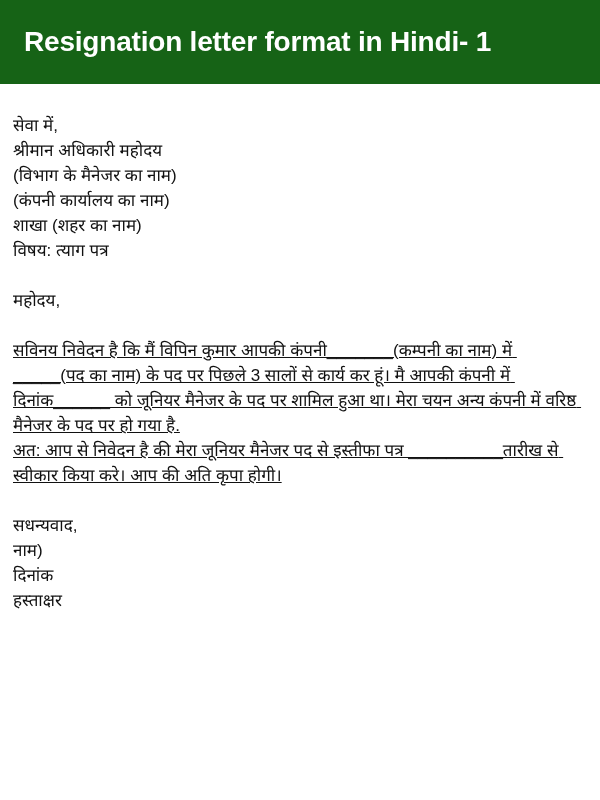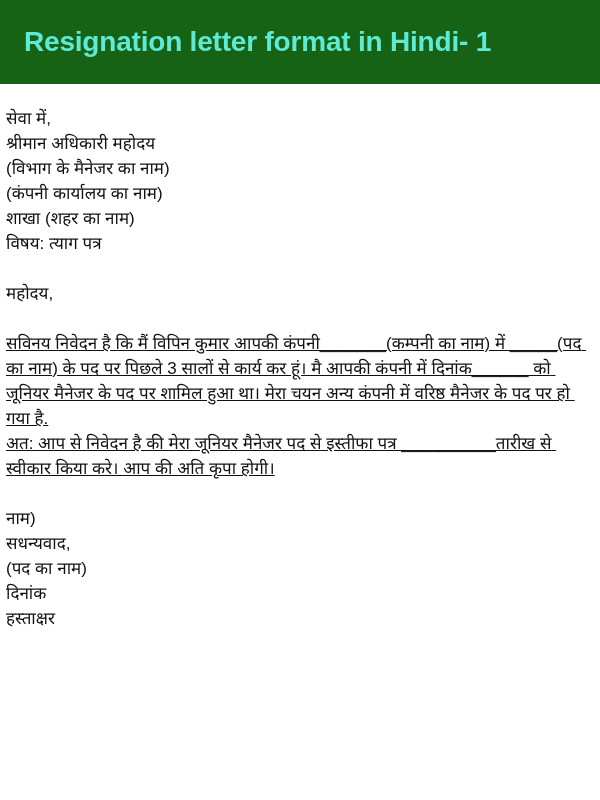--- a/index.html
+++ b/index.html
@@ -27,41 +27,41 @@
   .header-banner {
     width: 100%;
     height: 84px;
     background: #166316;
     display: flex;
     align-items: center;
     box-sizing: border-box;
     padding: 0 20px 0 24px;
   }
   .header-title {
-    color: #5eead4;
+    color: #ffffff;
     font-family: "Liberation Sans", "DejaVu Sans", sans-serif;
     font-size: 28px;
     font-weight: bold;
     line-height: 1.1;
     letter-spacing: -0.2px;
     white-space: nowrap;
   }
 
   
   .letter-body {
     padding: 22px 10px 0 6px;
     box-sizing: border-box;
     font-family: "Liberation Sans", "DejaVu Sans", sans-serif;
     font-size: 17px;
     line-height: 25px;
     color: #111111;
   }
 
   .letter-block {
-    margin: 0;
+    margin: 7px;
     padding: 0;
   }
   .letter-block + .letter-block {
     margin-top: 25px;
   }
 
   .letter-line {
     display: block;
     white-space: pre-wrap;
     word-break: normal;
@@ -101,21 +101,20 @@
     <div class="letter-block salutation-block">
       <span class="letter-line">महोदय,</span>
     </div>
 
     <div class="letter-block">
       <span class="body-paragraph">सविनय निवेदन है कि मैं विपिन कुमार आपकी कंपनी_______(कम्पनी का नाम) में _____(पद का नाम) के पद पर पिछले 3 सालों से कार्य कर हूं। मै आपकी कंपनी में दिनांक______ को जूनियर मैनेजर के पद पर शामिल हुआ था। मेरा चयन अन्य कंपनी में वरिष्ठ मैनेजर के पद पर हो गया है.</span>
       <span class="body-paragraph">अत: आप से निवेदन है की मेरा जूनियर मैनेजर पद से इस्तीफा पत्र __________तारीख से स्वीकार किया करे। आप की अति कृपा होगी।</span>
     </div>
 
     <div class="letter-block closing-block">
+      <span class="letter-line">सधन्यवाद,</span>
       <span class="letter-line">नाम)</span>
-      <span class="letter-line">सधन्यवाद,</span>
-      <span class="letter-line">(पद का नाम)</span>
       <span class="letter-line">दिनांक</span>
       <span class="letter-line">हस्ताक्षर</span>
     </div>
 
   </div>
 </div>
 
 </body></html>

